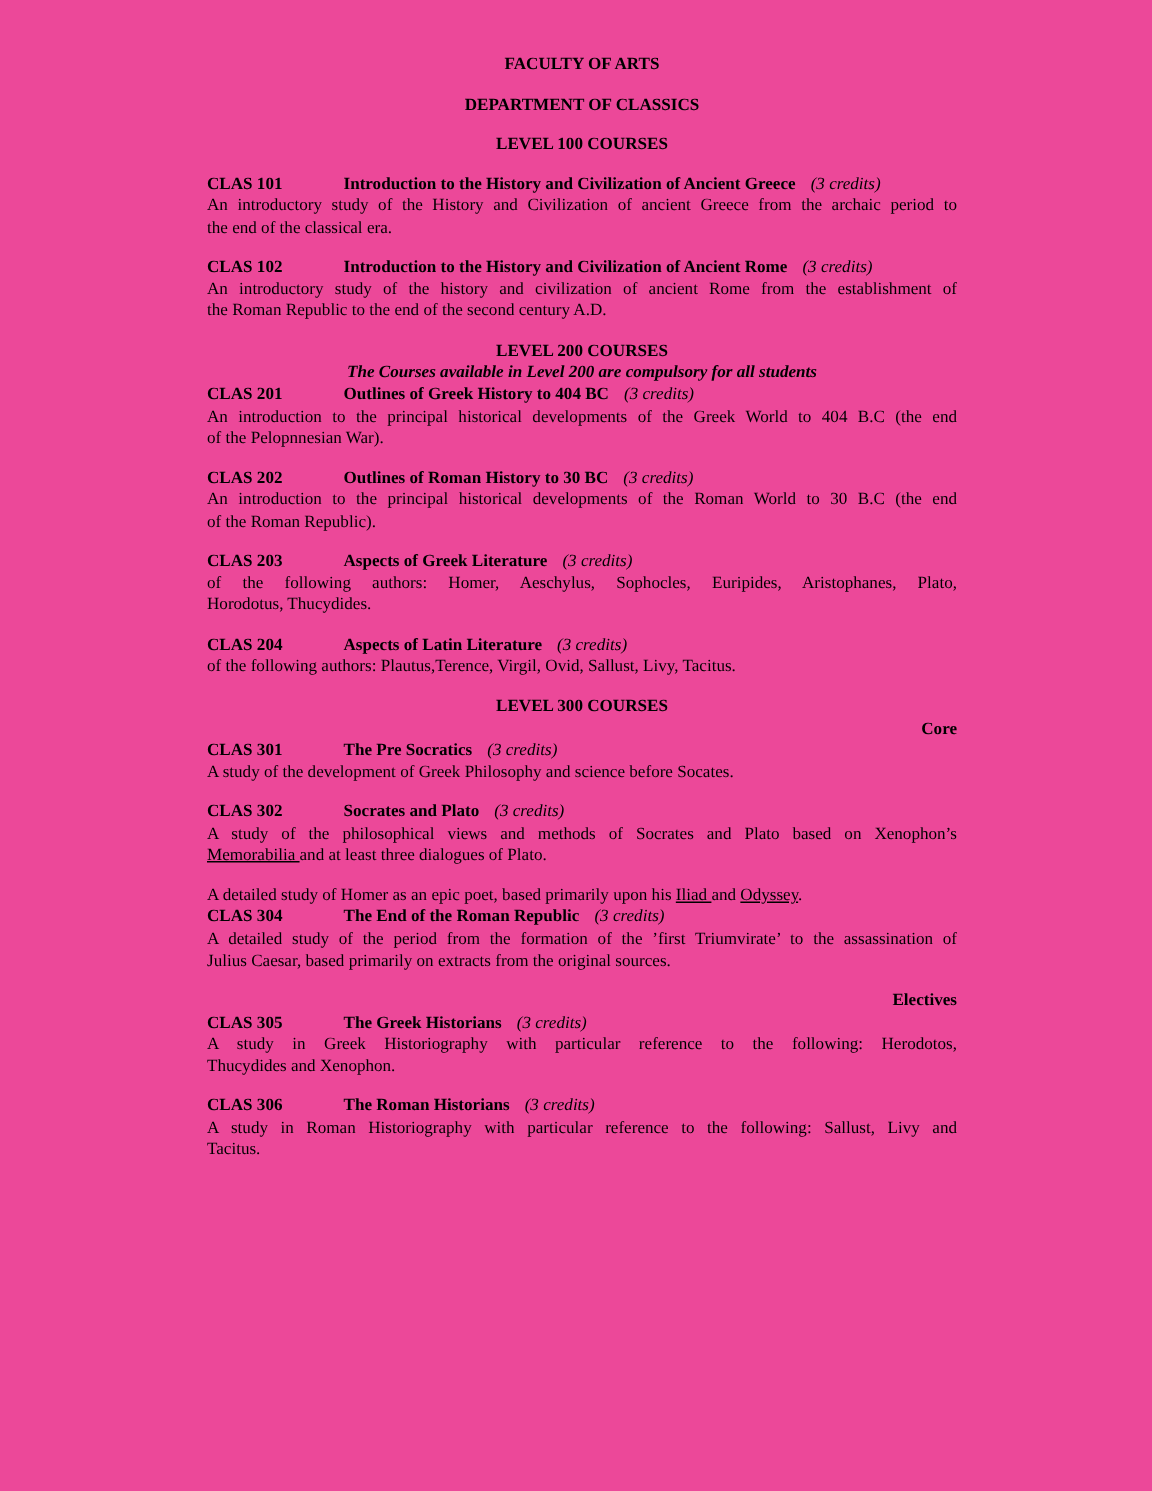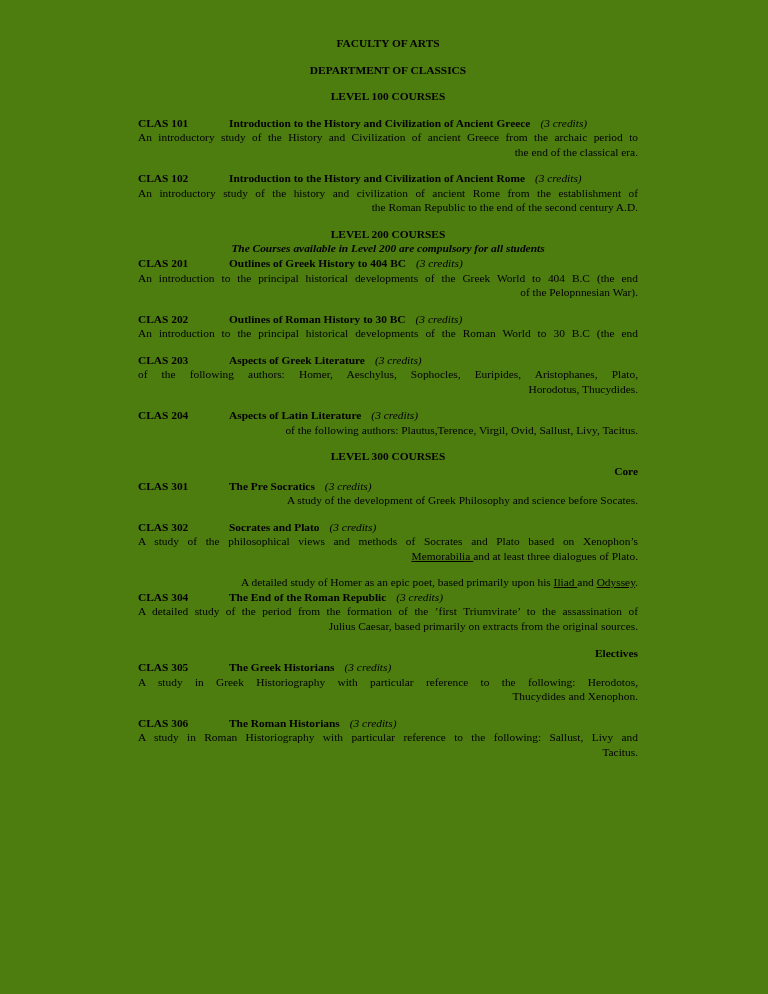--- a/index.html
+++ b/index.html
@@ -1,20 +1,20 @@
 <!DOCTYPE html>
 <html><head>
 <meta charset="utf-8">
 <style>
   html, body { margin: 0; padding: 0; background: #ffffff; }
   .page {
     position: relative;
     width: 768px;
     height: 994px;
-    background: #4d7c0f;
+    background: #ec4899;
     color: #000000;
     font-family: "Liberation Serif", serif;
     overflow: hidden;
   }
   .doc {
     position: absolute;
     left: 138px;
     top: 36px;
     width: 500px;
     font-size: 11.4px;
@@ -29,21 +29,21 @@
   .heading.left { text-align: center; }
   .heading.spaced { margin-bottom: 12px; }
   .note { font-weight: bold; font-style: italic; text-align: center; }
   .group-label { font-weight: bold; padding-left: 91px; text-align: right; }
   .course { margin-bottom: 12px; }
   .course.tight { margin-bottom: 0; }
   .course-header .code { display: inline-block; width: 91px; font-weight: bold; }
   .course-header .ctitle { font-weight: bold; }
   .course-header .credits { font-style: italic; margin-left: 10px; }
   .jl { text-align: justify; text-align-last: justify; }
-  .ll { text-align: right; }
+  .ll { text-align: left; }
   .u { text-decoration: underline; }
 </style>
 </head>
 <body>
 
 <div class="page">
   <div class="doc">
     <div class="doc-title">FACULTY OF ARTS</div>
     <div class="doc-title">DEPARTMENT OF CLASSICS</div>
     <div id="sections">
@@ -64,20 +64,21 @@
           <div class="heading">LEVEL 200 COURSES</div>
           <div class="note">The Courses available in Level 200 are compulsory for all students</div>
           <div class="course">
             <div class="course-header"><span class="code">CLAS 201</span><span class="ctitle">Outlines of Greek History to 404 BC</span><span class="credits">(3 credits)</span></div>
             <div class="jl"><span>An introduction to the principal historical developments of the Greek World to 404 B.C (the end</span></div>
             <div class="ll"><span>of the Pelopnnesian War).</span></div>
           </div>
           <div class="course">
             <div class="course-header"><span class="code">CLAS 202</span><span class="ctitle">Outlines of Roman History to 30 BC</span><span class="credits">(3 credits)</span></div>
             <div class="jl"><span>An introduction to the principal historical developments of the Roman World to 30 B.C (the end</span></div>
+            <div class="ll"><span>of the Roman Republic).</span></div>
           </div>
           <div class="course">
             <div class="course-header"><span class="code">CLAS 203</span><span class="ctitle">Aspects of Greek Literature</span><span class="credits">(3 credits)</span></div>
             <div class="jl"><span>of the following authors: Homer, Aeschylus, Sophocles, Euripides, Aristophanes, Plato,</span></div>
             <div class="ll"><span>Horodotus, Thucydides.</span></div>
           </div>
           <div class="course">
             <div class="course-header"><span class="code">CLAS 204</span><span class="ctitle">Aspects of Latin Literature</span><span class="credits">(3 credits)</span></div>
             <div class="ll"><span>of the following authors: Plautus,Terence, Virgil, Ovid, Sallust, Livy, Tacitus.</span></div>
           </div>

